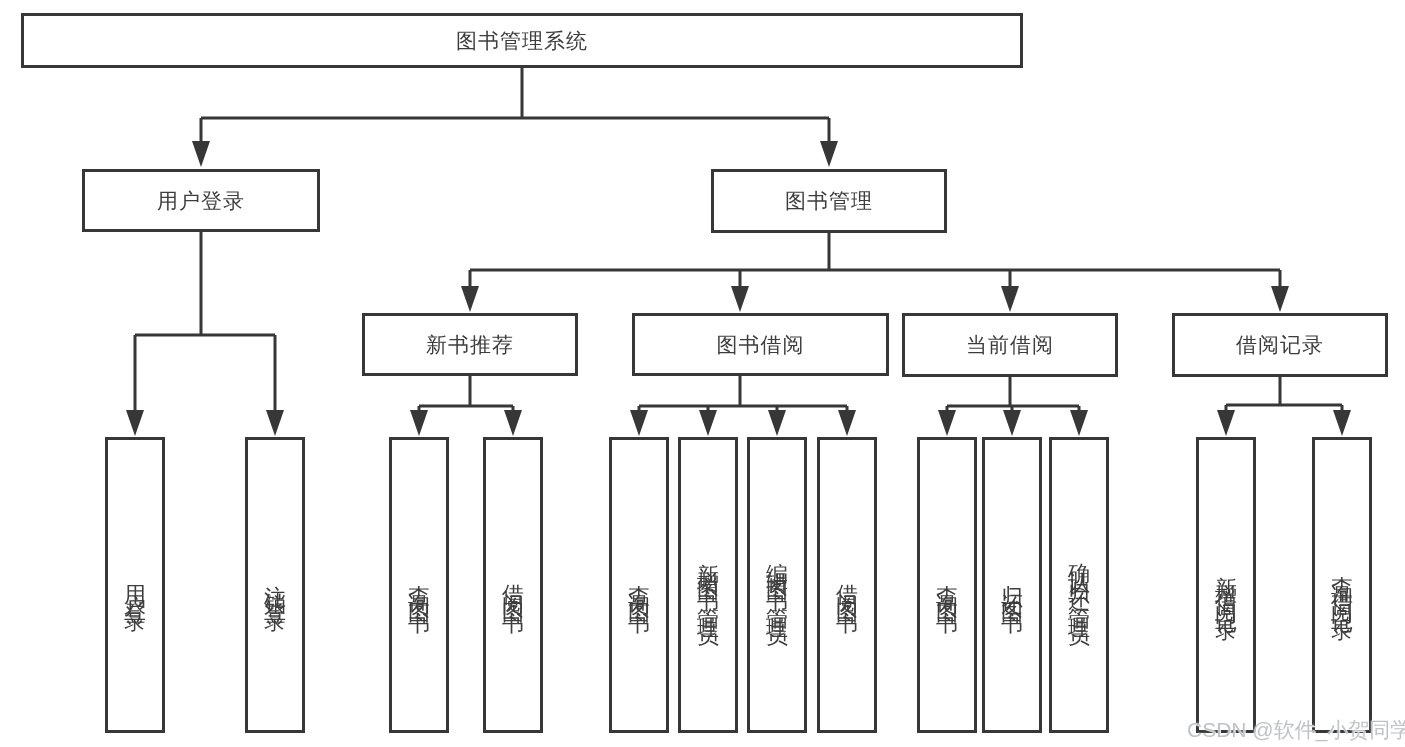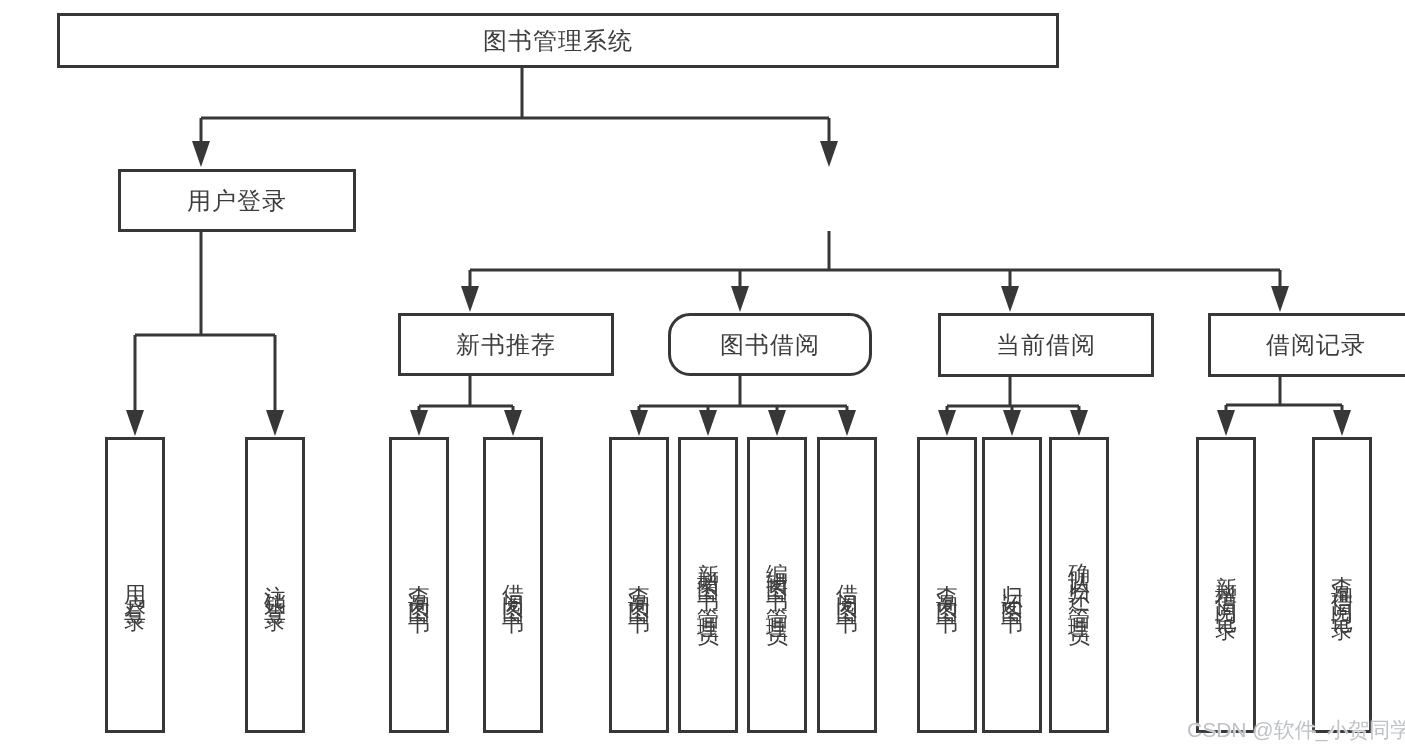--- a/index.html
+++ b/index.html
@@ -26,38 +26,37 @@
     box-sizing: border-box;
     border: 3px solid #373737;
     background: #ffffff;
     display: flex;
     align-items: center;
     justify-content: center;
     color: #3d3d3d;
     z-index: 2;
   }
   .hnode {
-    font-size: 24px;
+    font-size: 21px;
     letter-spacing: 1px;
-    margin-left: 36px;
   }
   .leaf {
     writing-mode: vertical-rl;
     text-orientation: mixed;
     font-size: 22px;
     letter-spacing: 9px;
     line-height: 1;
     text-align: center;
   }
   
   .n-root   { left: 21px;   top: 13px;  width: 1002px; height: 55px; }
   .n-login  { left: 82px;   top: 169px; width: 238px;  height: 63px; }
   .n-mgmt   { left: 711px;  top: 169px; width: 236px;  height: 64px; }
   .n-recom  { left: 362px;  top: 313px; width: 216px;  height: 63px; text-align: right; }
-  .n-borrow { left: 632px;  top: 313px; width: 204px;  height: 63px; border-radius: 22px; }
+  .n-borrow { left: 632px;  top: 313px; width: 257px;  height: 63px; }
   .n-current{ left: 902px;  top: 313px; width: 216px;  height: 64px; }
   .n-records{ left: 1172px; top: 313px; width: 216px;  height: 64px; }
   
   .leaf { top: 437px; width: 60px; height: 296px; }
   .l1  { left: 105px; }
   .l2  { left: 245px; }
   .l3  { left: 389px; }
   .l4  { left: 483px; }
   .l5  { left: 609px; }
   .l6  { left: 678px; }
@@ -130,20 +129,21 @@
     <g stroke="#373737" stroke-width="3" fill="none">
       <path d="M1280 375 L1280 405 M1226 405 L1342 405 M1226 405 L1226 412 M1342 405 L1342 412"></path>
       <polygon points="1217,410 1235,410 1226,436" fill="#373737" stroke="none"></polygon>
       <polygon points="1333,410 1351,410 1342,436" fill="#373737" stroke="none"></polygon>
     </g>
   </svg>
 
   <div class="node hnode n-root">图书管理系统</div>
 
   <div class="node hnode n-login">用户登录</div>
+  <div class="node hnode n-mgmt">图书管理</div>
 
   <div class="node hnode n-recom">新书推荐</div>
   <div class="node hnode n-borrow">图书借阅</div>
   <div class="node hnode n-current">当前借阅</div>
   <div class="node hnode n-records">借阅记录</div>
 
   <div class="node leaf l1">用户登录</div>
   <div class="node leaf l2">注销登录</div>
 
   <div class="node leaf l3">查询图书</div>

